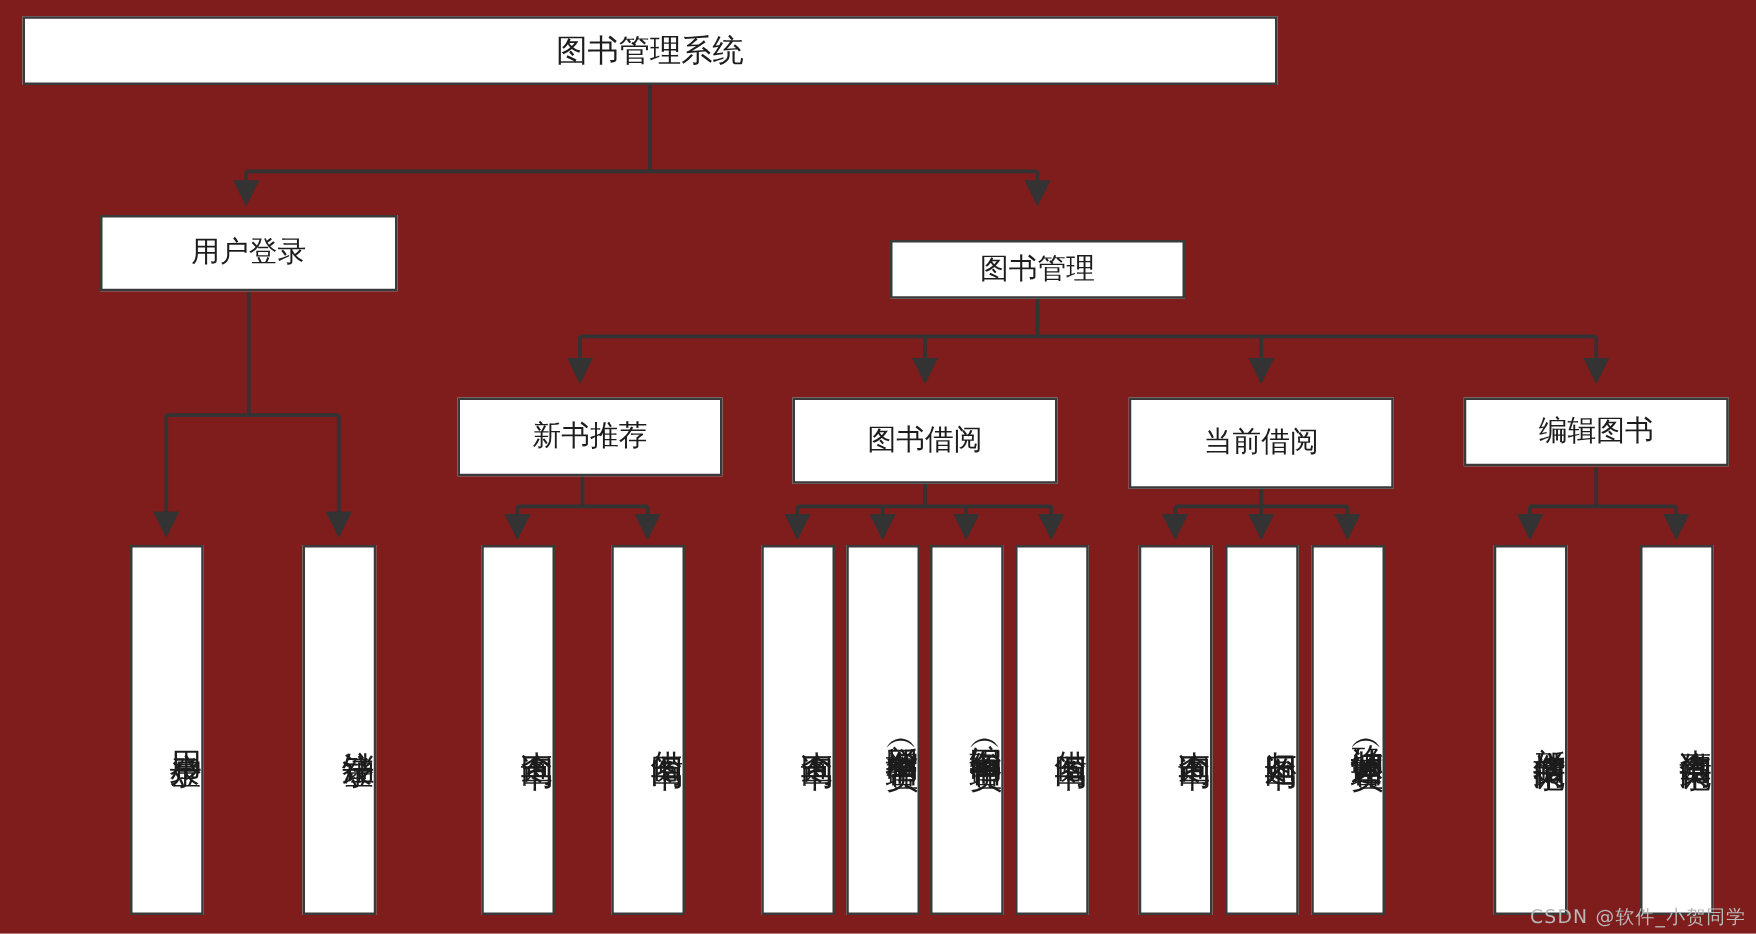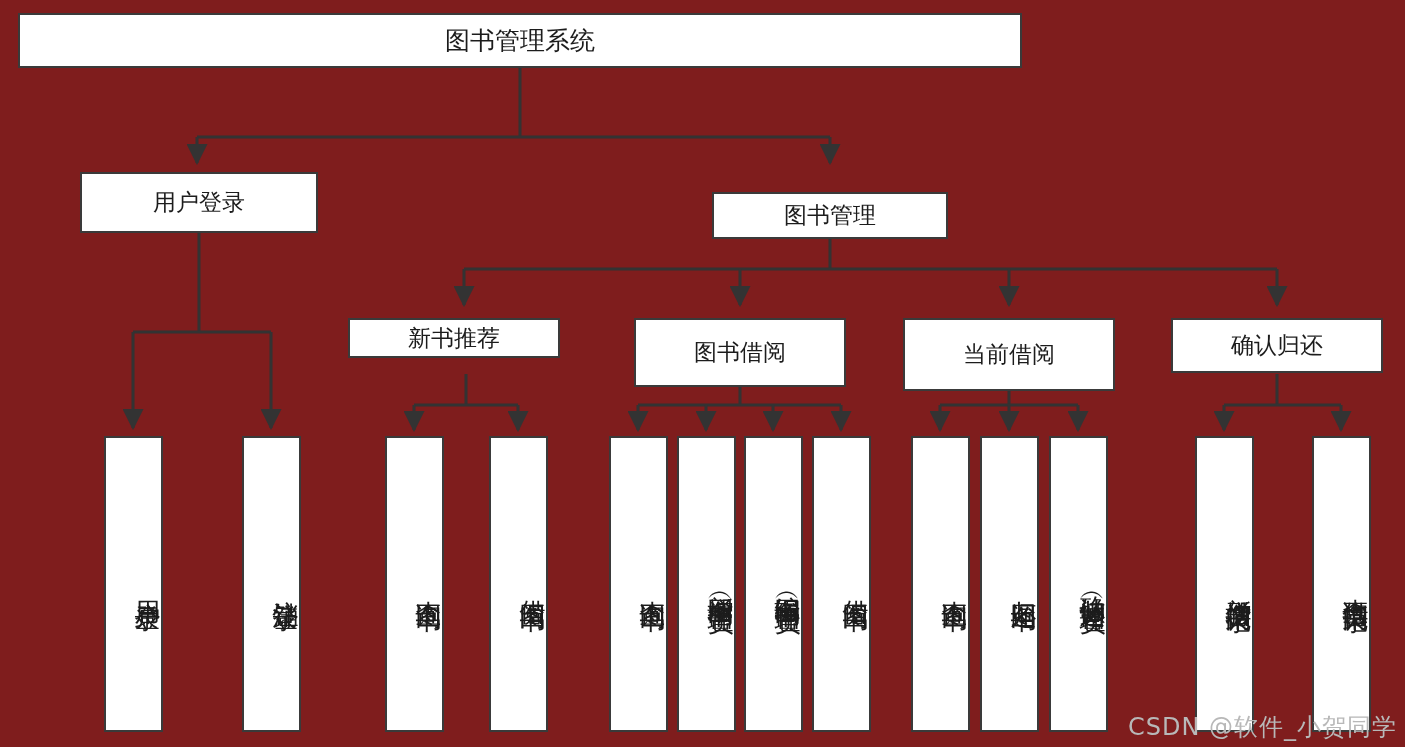--- a/index.html
+++ b/index.html
@@ -59,21 +59,21 @@
     left: 0;
     top: 0;
     width: 1405px;
     height: 747px;
     pointer-events: none;
   }
   .watermark {
     position: absolute;
     right: 8px;
     bottom: 4px;
-    font-size: 24px;
+    font-size: 15px;
     color: #b8b8b8;
     letter-spacing: 1px;
     white-space: nowrap;
   }
 </style>
 </head>
 <body>
 
 <div id="canvas">
 
@@ -134,31 +134,31 @@
     <span>图书管理系统</span>
   </div>
 
   <div class="node level2" style="left:80px; top:172px; width:238px; height:61px;">
     <span>用户登录</span>
   </div>
   <div class="node level2" style="left:712px; top:172px; width:236px; height:47px;margin-top:20px;">
     <span>图书管理</span>
   </div>
 
-  <div class="node level3" style="left:348px; top:318px; width:212px; height:40px;">
+  <div class="node level3" style="left:366px; top:318px; width:212px; height:63px;">
     <span>新书推荐</span>
   </div>
   <div class="node level3" style="left:634px; top:318px; width:212px; height:69px;">
     <span>图书借阅</span>
   </div>
   <div class="node level3" style="left:903px; top:318px; width:212px; height:73px;">
     <span>当前借阅</span>
   </div>
   <div class="node level3" style="left:1171px; top:318px; width:212px; height:55px;">
-    <span>确认归还</span>
+    <span>编辑图书</span>
   </div>
 
   <div class="node leaf" style="left:104px; top:436px; width:59px; height:296px;">
     <span>用户登录</span>
   </div>
   <div class="node leaf" style="left:242px; top:436px; width:59px; height:296px;">
     <span>注销登录</span>
   </div>
 
   <div class="node leaf" style="left:385px; top:436px; width:59px; height:296px;">

